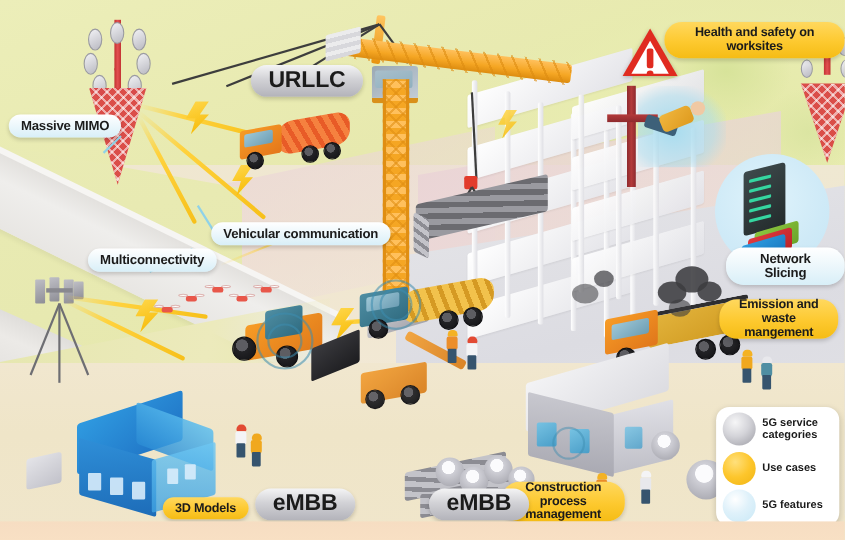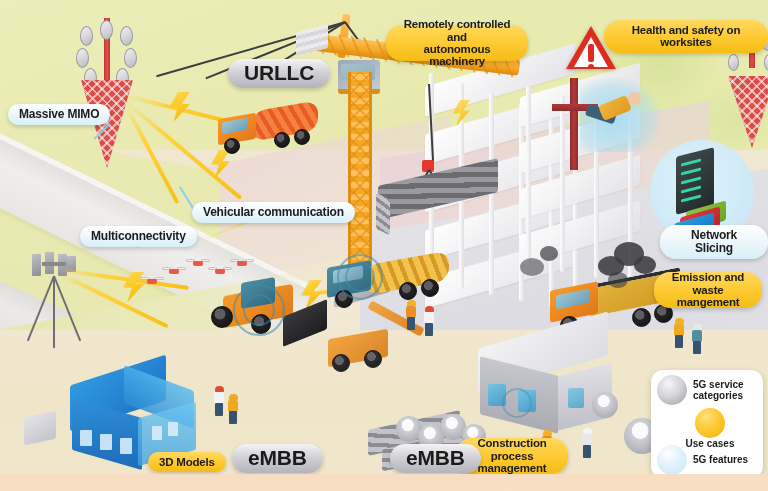--- a/index.html
+++ b/index.html
@@ -576,22 +576,20 @@
        background:linear-gradient(155deg,#e4e4e8,#c2c2ca); border-radius:3px; transform:skewY(-12deg);"></div>
 
   <div class="label lab-feature layer" style="left:80px; top:226px;">Multiconnectivity</div>
 
   <div class="label lab-feature layer" style="left:8px; top:104px;">Massive MIMO</div>
 
   <div class="label lab-feature layer" style="left:192px; top:202px;">Vehicular communication</div>
 
   <div class="label lab-feature layer" style="left:660px; top:225px;">Network Slicing</div>
 
-  <div class="label lab-usecase layer" style="left:386px; top:25px; width:142px; height:36px;">Remotely controlled and
-autonomous machinery</div>
 
   <div class="label lab-usecase layer" style="left:604px; top:20px;">Health and safety on worksites</div>
 
   <div class="label lab-usecase layer" style="left:654px; top:272px; width:108px; height:36px;">Emission and waste
 mangement</div>
 
   <div class="label lab-usecase layer" style="left:456px; top:438px; width:112px; height:36px;">Construction process
 management</div>
 
   <div class="label lab-usecase layer" style="left:148px; top:452px;">3D Models</div>
@@ -601,21 +599,21 @@
   <div class="label lab-category layer" style="left:232px; top:444px;">eMBB</div>
 
   <div class="label lab-category layer" style="left:390px; top:444px;">eMBB</div>
 
   <div class="layer" id="legend">
     <div class="leg-row" style="top:2px;">
       <div class="leg-dot cat"></div>
       <div class="leg-txt">5G service
 categories</div>
     </div>
-    <div class="leg-row" style="top:38px;flex-direction:column;">
+    <div class="leg-row" style="top:38px;">
       <div class="leg-dot use"></div>
       <div class="leg-txt">Use cases</div>
     </div>
     <div class="leg-row" style="top:72px;">
       <div class="leg-dot feat"></div>
       <div class="leg-txt">5G features</div>
     </div>
   </div>
 
   <div class="layer" id="bottom-band"></div>

